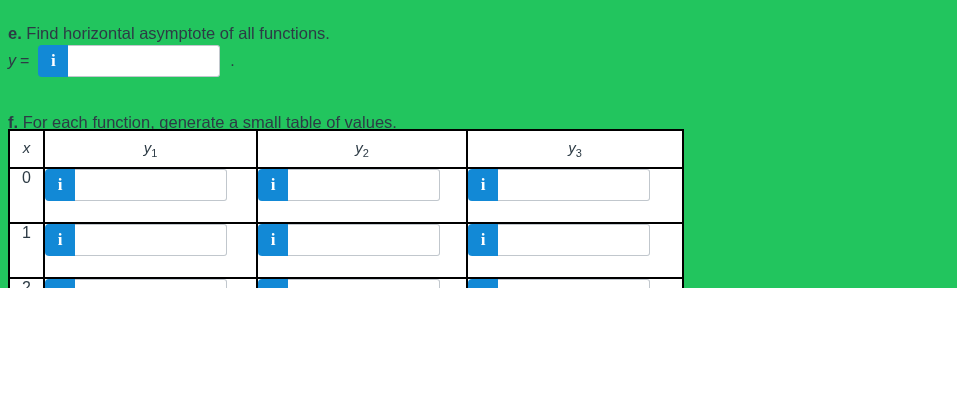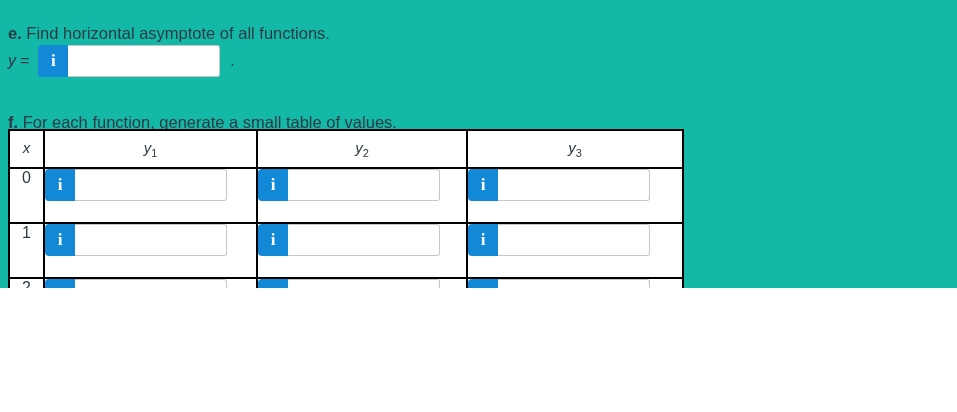--- a/index.html
+++ b/index.html
@@ -1,19 +1,19 @@
 <!DOCTYPE html>
 <html><head>
 <meta charset="utf-8">
 <style>
   html,body { margin:0; padding:0; background:#ffffff; }
   .page {
     position:relative;
     width:957px; height:288px;
-    background:#14b8a6;
+    background:#22c55e;
     font-family:"Liberation Sans", sans-serif;
     color:#2d3b45;
     overflow:hidden;
   }
   .qline {
     position:absolute; left:8px;
     font-size:16.5px; line-height:1.25;
     white-space:nowrap;
   }
   .qline .qlabel { font-weight:700; }

